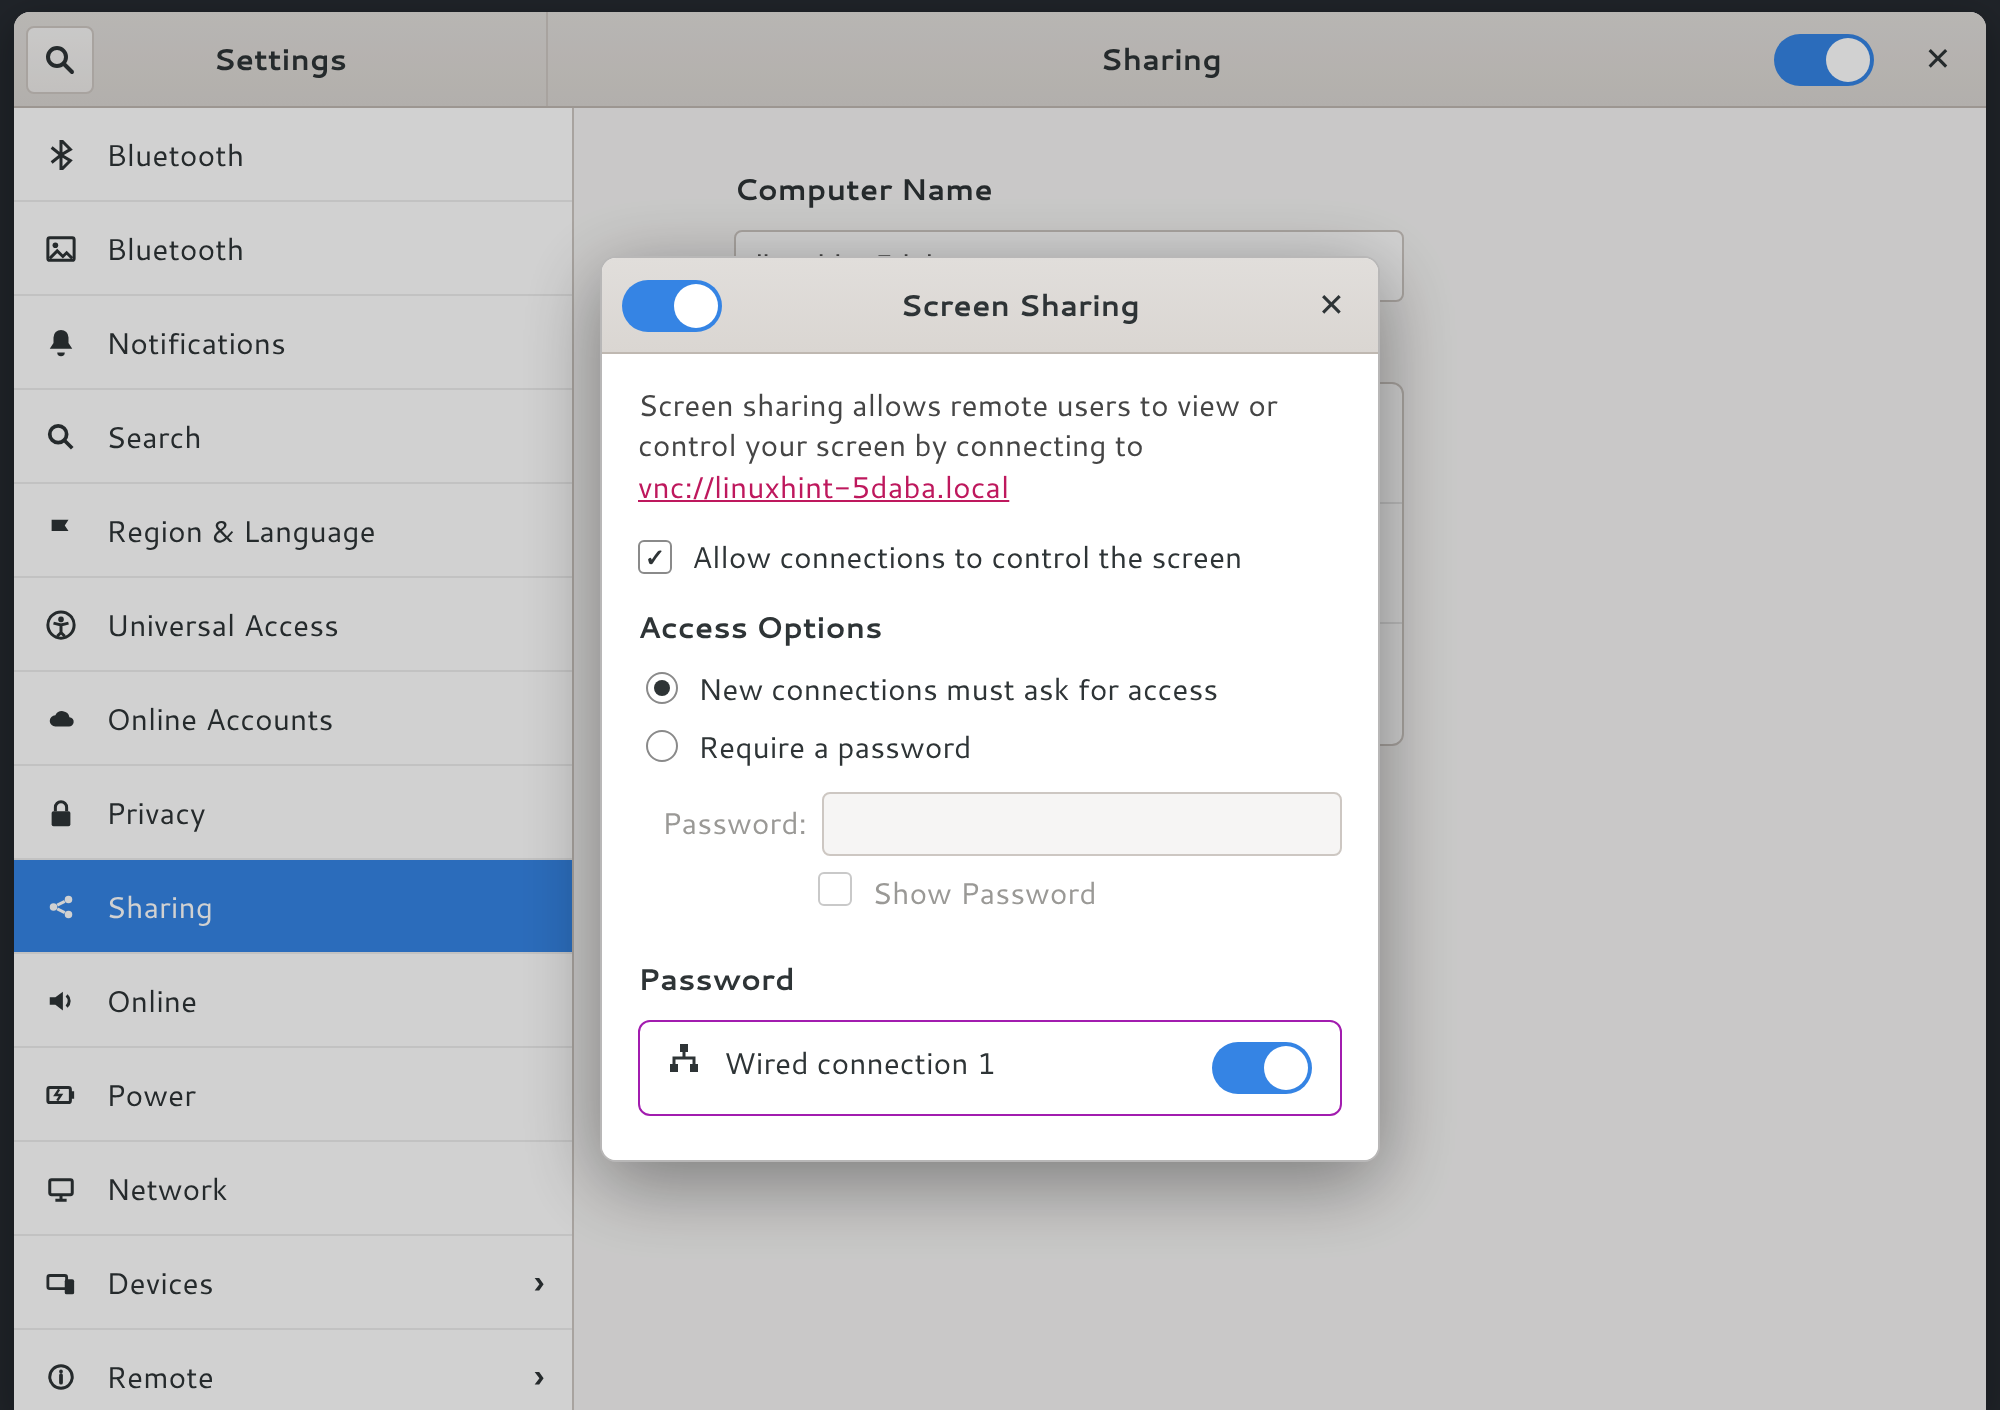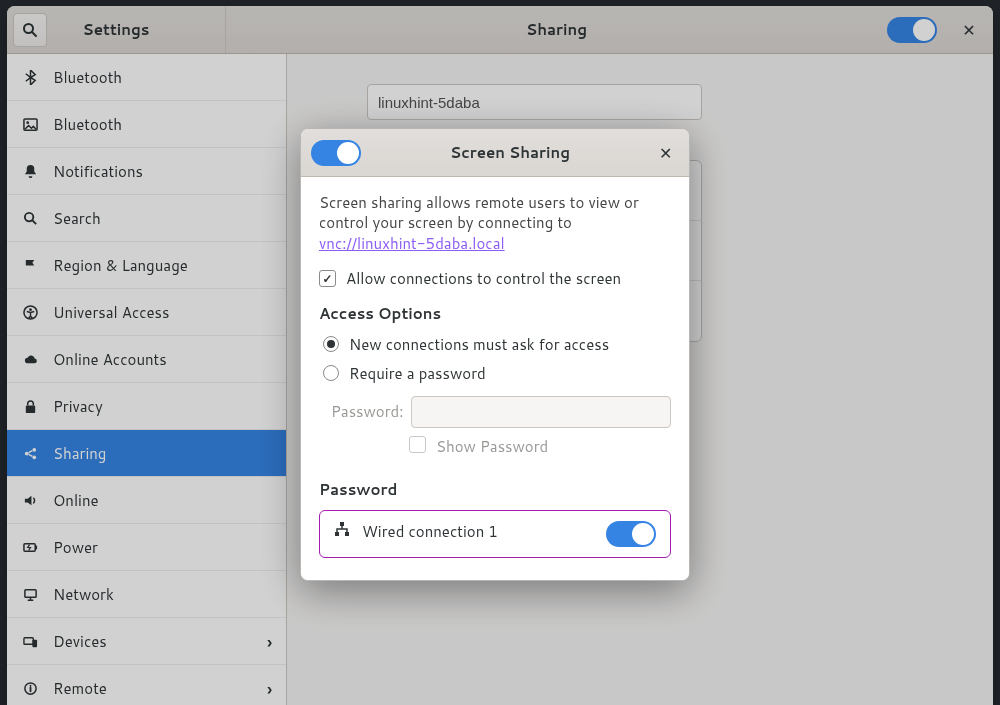--- a/index.html
+++ b/index.html
@@ -24,21 +24,21 @@
   }
   
   .titlebar {
     height: 48px;
     background: linear-gradient(#e1dedb,#dad6d2);
     border-bottom: 1px solid #bfb8b1;
     display: flex;
     align-items: stretch;
   }
   .titlebar .left {
-    width: 219px; display: flex; align-items: center;
+    width: 267px; display: flex; align-items: center;
     border-right: 1px solid #cdc7c2;
   }
   .titlebar .right {
     flex: 1; display: flex; align-items: center; position: relative;
   }
   .search-btn {
     width: 34px; height: 34px; margin-left: 6px;
     border: 1px solid #cdc7c2; border-radius: 4px;
     background: linear-gradient(#f6f5f4,#edebe9);
     display: flex; align-items: center; justify-content: center;
@@ -116,21 +116,21 @@
   }
   .modal-header{
     height:48px; background:linear-gradient(#e1dedb,#dad6d2);
     border-bottom:1px solid #bfb8b1;
     display:flex; align-items:center; padding:0 10px;
   }
   .mh-title{ flex:1; text-align:center; font-weight:700; }
   .modal-close{ width:20px; cursor:pointer; font-size:16px;}
   .modal-body{ padding:16px 18px 22px; background:#fff;}
   .desc{ color:#454545; line-height:1.35; margin-bottom:14px;}
-  .desc a{ color:#8b5cf6; text-decoration:underline;}
+  .desc a{ color:#be185d; text-decoration:underline;}
   .checkbox-row{ display:flex; align-items:center; gap:10px; margin-bottom:14px;}
   .chk{
     width:17px; height:17px; border:1px solid #8a8a8a; border-radius:3px;
     display:flex; align-items:center; justify-content:center; background:#fff;
     font-size:12px;
   }
   .chk.checked{ background:#fff; }
   .chk.checked::after{ content:"✓"; color:#2e3436; font-weight:700;}
   .subhead{ font-weight:700; margin:6px 0 10px; }
   .radio-row{ display:flex; align-items:center; gap:10px; margin:8px 0; padding-left:4px;}
@@ -304,20 +304,21 @@
               <circle cx="8" cy="8" r="6" fill="none" stroke="currentColor" stroke-width="1.6"></circle>
               <path d="M8 7v4M8 5v0" stroke="currentColor" stroke-width="2" stroke-linecap="round"></path>
             </svg>
           </span>
           <span>Remote</span>
           <span class="chev">›</span>
         </div>
       </div>
 
     <div class="content">
+      <div class="section-label">Computer Name</div>
       <input class="name-input" value="linuxhint-5daba" style="">
 
       <div class="list" id="share-list">
           <div class="lrow">
             <span>Screen Sharing</span>
             <span class="state">Off</span>
           </div>
           <div class="lrow">
             <span>Media Sharing</span>
             <span class="state">Active</span>

